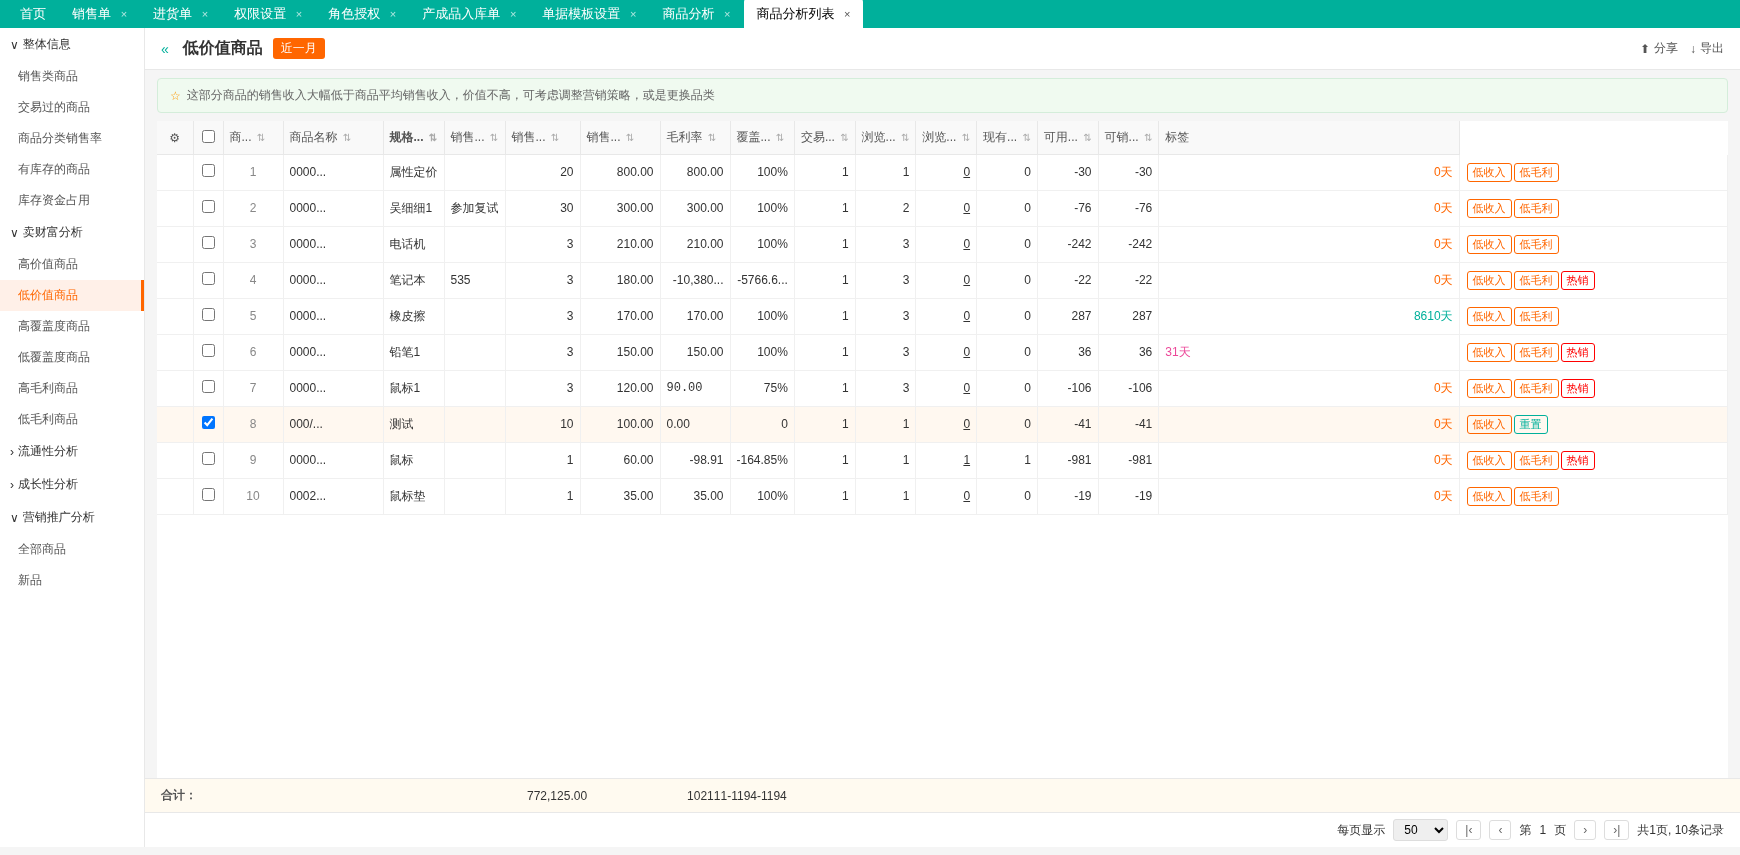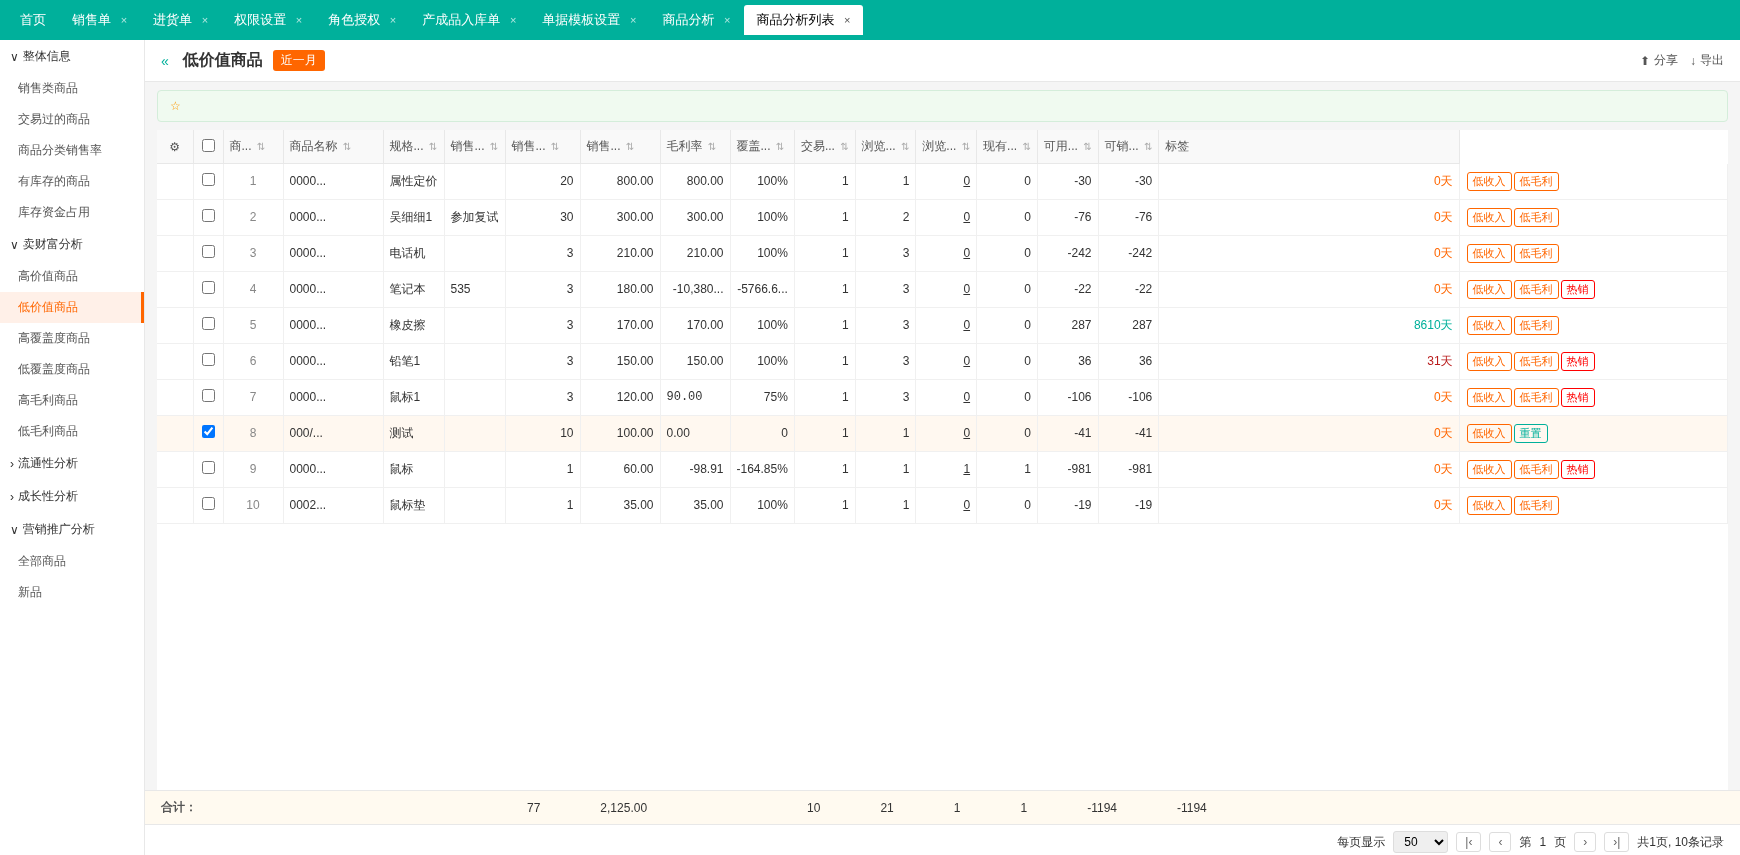--- a/index.html
+++ b/index.html
@@ -1,19 +1,19 @@
 <!DOCTYPE html>
 <html><head>
   <meta charset="utf-8">
   <style>
     * { margin: 0; padding: 0; box-sizing: border-box; }
     body { font-family: 'Microsoft YaHei', Arial, sans-serif; font-size: 12px; background: #f5f5f5; color: #333; width: 1740px; height: 855px; overflow: hidden; }
 
     
-    .top-nav { background: #00b09b; display: flex; align-items: center; height: 40px; padding: 0 8px; gap: 2px; }
+    .top-nav { background: #00b09b; display: flex; align-items: center; height: 28px; padding: 0 8px; gap: 2px; }
     .nav-item { color: #fff; padding: 6px 12px; cursor: pointer; font-size: 13px; border-radius: 3px 3px 0 0; white-space: nowrap; }
     .nav-item.active { background: #fff; color: #000000; }
     .nav-item .close-btn { margin-left: 6px; opacity: 0.7; font-size: 11px; }
 
     
     .layout { display: flex; height: calc(855px - 36px); }
 
     
     .sidebar { width: 145px; background: #fff; border-right: 1px solid #e8e8e8; overflow-y: auto; flex-shrink: 0; }
     .sidebar-group { }
@@ -51,21 +51,21 @@
     .tag-orange { color: #ff6600; border: 1px solid #ff6600; }
     .tag-red { color: #ff0000; border: 1px solid #ff0000; }
     .tag-green { color: #00b09b; border: 1px solid #00b09b; }
     .link-underline { text-decoration: underline; color: #333; }
     .checkbox-col { width: 30px; text-align: center; }
     .num-col { width: 30px; text-align: center; color: #888; }
 
     
     .footer-bar { background: #fffaf0; border-top: 1px solid #e8e8e8; padding: 8px 16px; display: flex; align-items: center; }
     .total-label { color: #555; font-weight: bold; margin-right: 20px; }
-    .total-values { display: flex; gap: 60px; color: #333; }
+    .total-values { display: flex; color: #333; }
     .pagination-bar { background: #fff; border-top: 1px solid #e8e8e8; padding: 6px 16px; display: flex; align-items: center; justify-content: flex-end; gap: 8px; }
     .page-size-select { border: 1px solid #ddd; padding: 2px 6px; border-radius: 3px; font-size: 12px; }
     .page-nav-btn { border: 1px solid #ddd; background: #fff; padding: 2px 8px; border-radius: 3px; cursor: pointer; font-size: 12px; color: #666; }
 
     .collapse-btn { color: #00b09b; cursor: pointer; font-size: 14px; margin-right: 4px; }
   </style>
 </head>
 <body>
 
 <div class="top-nav">
@@ -141,33 +141,34 @@
         </span>
         <span class="action-btn">
           <span>↓</span>
           <span>导出</span>
         </span>
       </div>
     </div>
 
     <div class="info-bar">
       <span class="info-icon">☆</span>
+      <span>这部分商品的销售收入大幅低于商品平均销售收入，价值不高，可考虑调整营销策略，或是更换品类</span>
     </div>
 
     <div class="table-wrapper">
       <table>
         <thead>
           <tr>
             <th style="width:36px; text-align:center;">
               <span>⚙</span>
             </th>
             <th class="checkbox-col"><input type="checkbox" style=""></th>
             <th style="width:60px;">商... <span class="sort-icon">⇅</span></th>
             <th style="width:100px;">商品名称 <span class="sort-icon">⇅</span></th>
-            <th style="width:60px;">规格... <span class="sort-icon">⇅</span></th>
+            <th style="width:60px;font-weight:bold;">规格... <span class="sort-icon">⇅</span></th>
             <th style="width:55px;">销售... <span class="sort-icon">⇅</span></th>
             <th style="width:75px;">销售... <span class="sort-icon">⇅</span></th>
             <th style="width:80px;">销售... <span class="sort-icon">⇅</span></th>
             <th style="width:70px;">毛利率 <span class="sort-icon">⇅</span></th>
             <th style="width:60px;">覆盖... <span class="sort-icon">⇅</span></th>
             <th style="width:60px;">交易... <span class="sort-icon">⇅</span></th>
             <th style="width:60px;">浏览... <span class="sort-icon">⇅</span></th>
             <th style="width:60px;">浏览... <span class="sort-icon">⇅</span></th>
             <th style="width:60px;">现有... <span class="sort-icon">⇅</span></th>
             <th style="width:60px;">可用... <span class="sort-icon">⇅</span></th>
@@ -286,21 +287,21 @@
     <td style="text-align:right;">3</td>
     <td style="text-align:right;">150.00</td>
     <td style="text-align:right;">150.00</td>
     <td style="text-align:right;">100%</td>
     <td style="text-align:right;">1</td>
     <td style="text-align:right;">3</td>
     <td style="text-align:right;"><span class="link-underline">0</span></td>
     <td style="text-align:right;">0</td>
     <td style="text-align:right;">36</td>
     <td style="text-align:right;">36</td>
-    <td style="text-align:right; color:#b91c1c;">31天</td>
+    <td style="text-align:left; color:#ec4899;">31天</td>
     <td><span class="tag tag-orange">低收入</span><span class="tag tag-orange">低毛利</span><span class="tag tag-red">热销</span></td>
   </tr>
             <tr>
     <td style="text-align:center;"></td>
     <td class="checkbox-col"><input type="checkbox" style=""></td>
     <td class="num-col">7</td>
     <td>0000...</td>
     <td>鼠标1</td>
     <td></td>
     <td style="text-align:right;">3</td>

